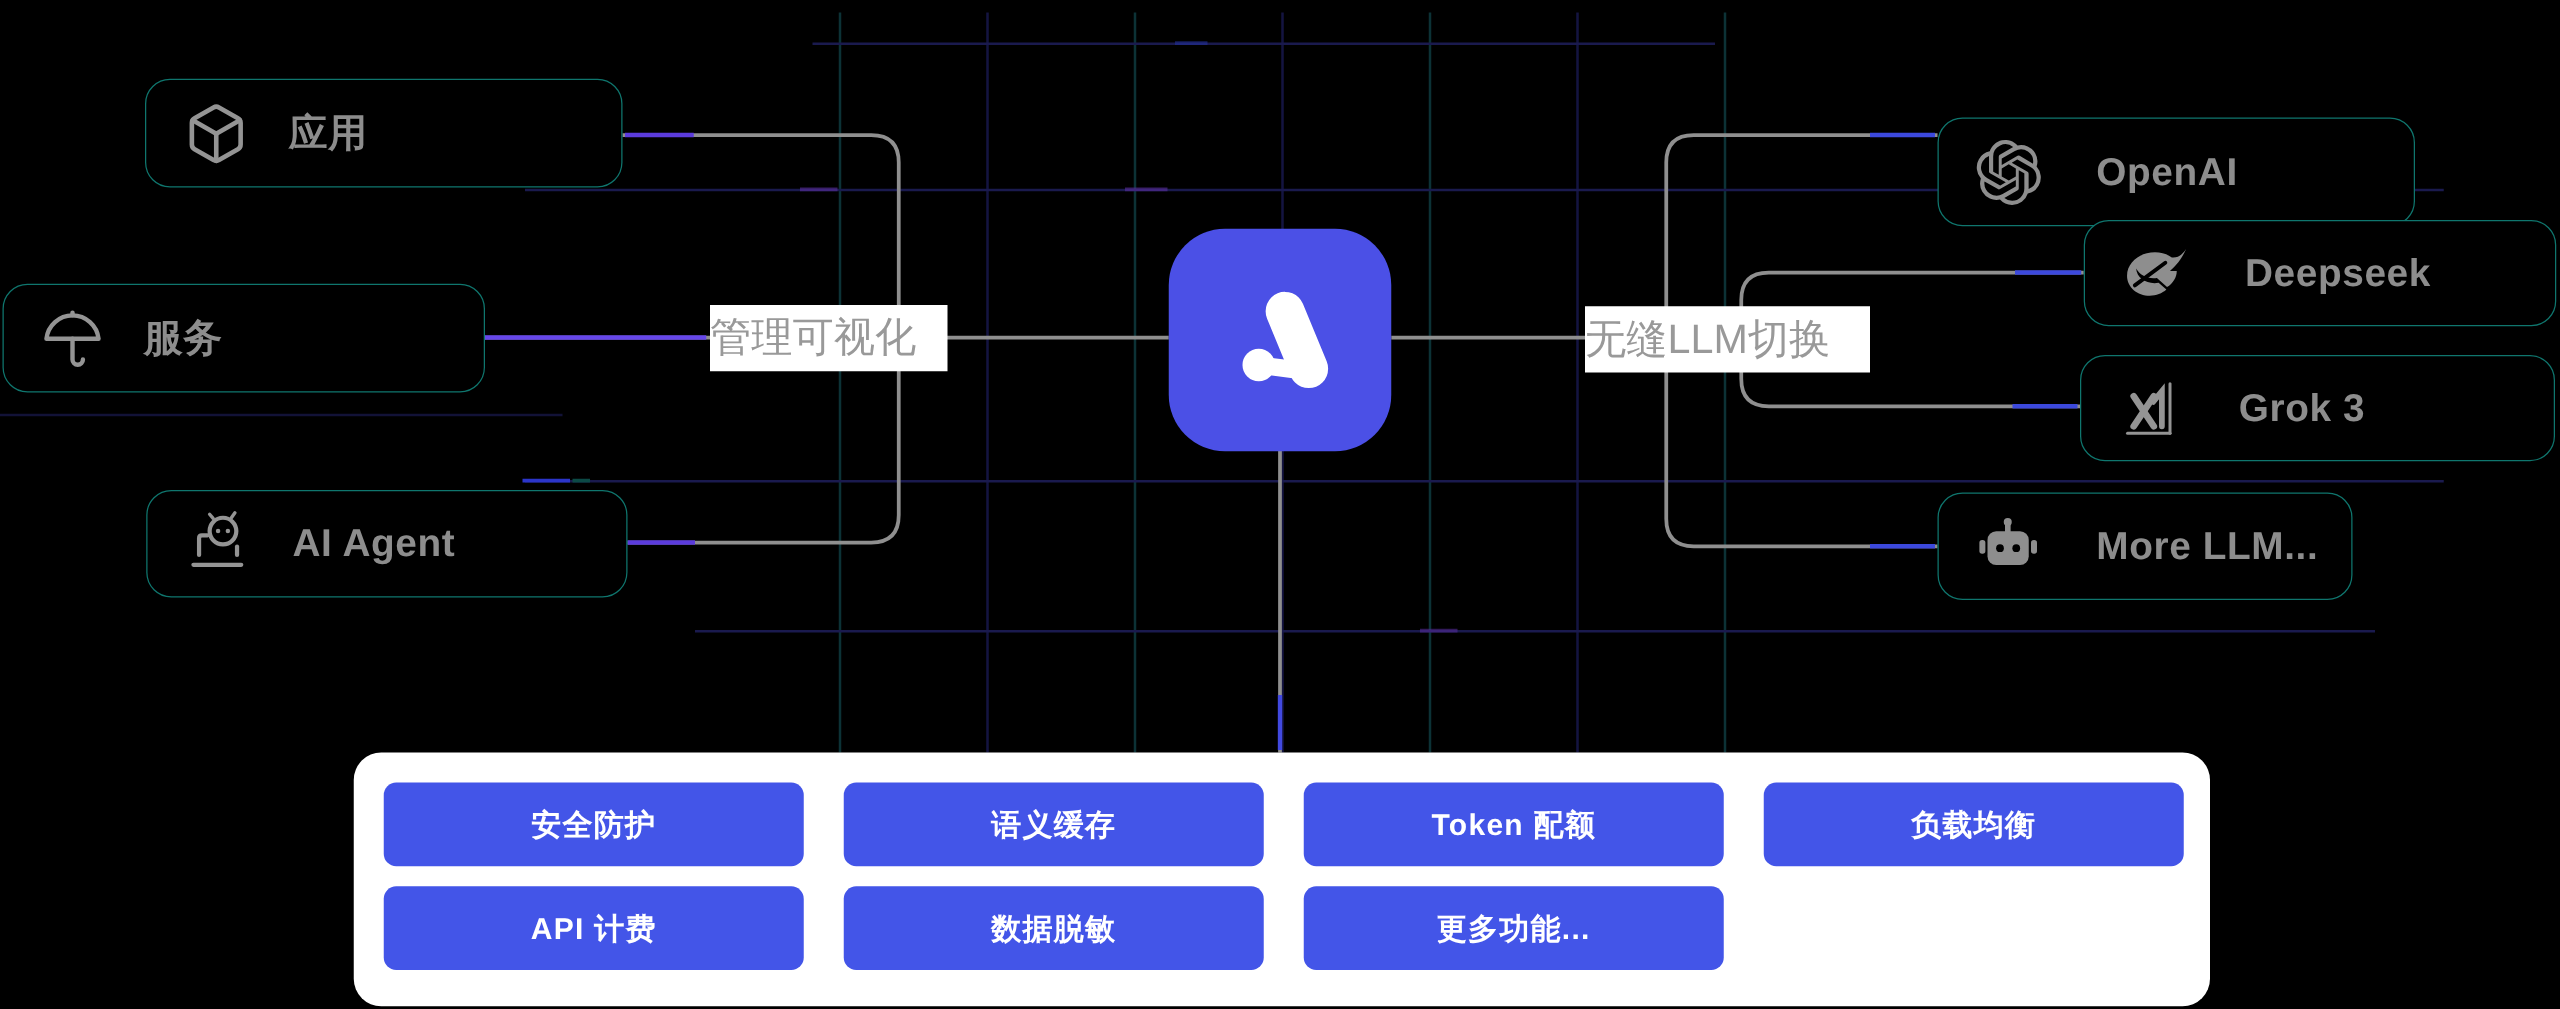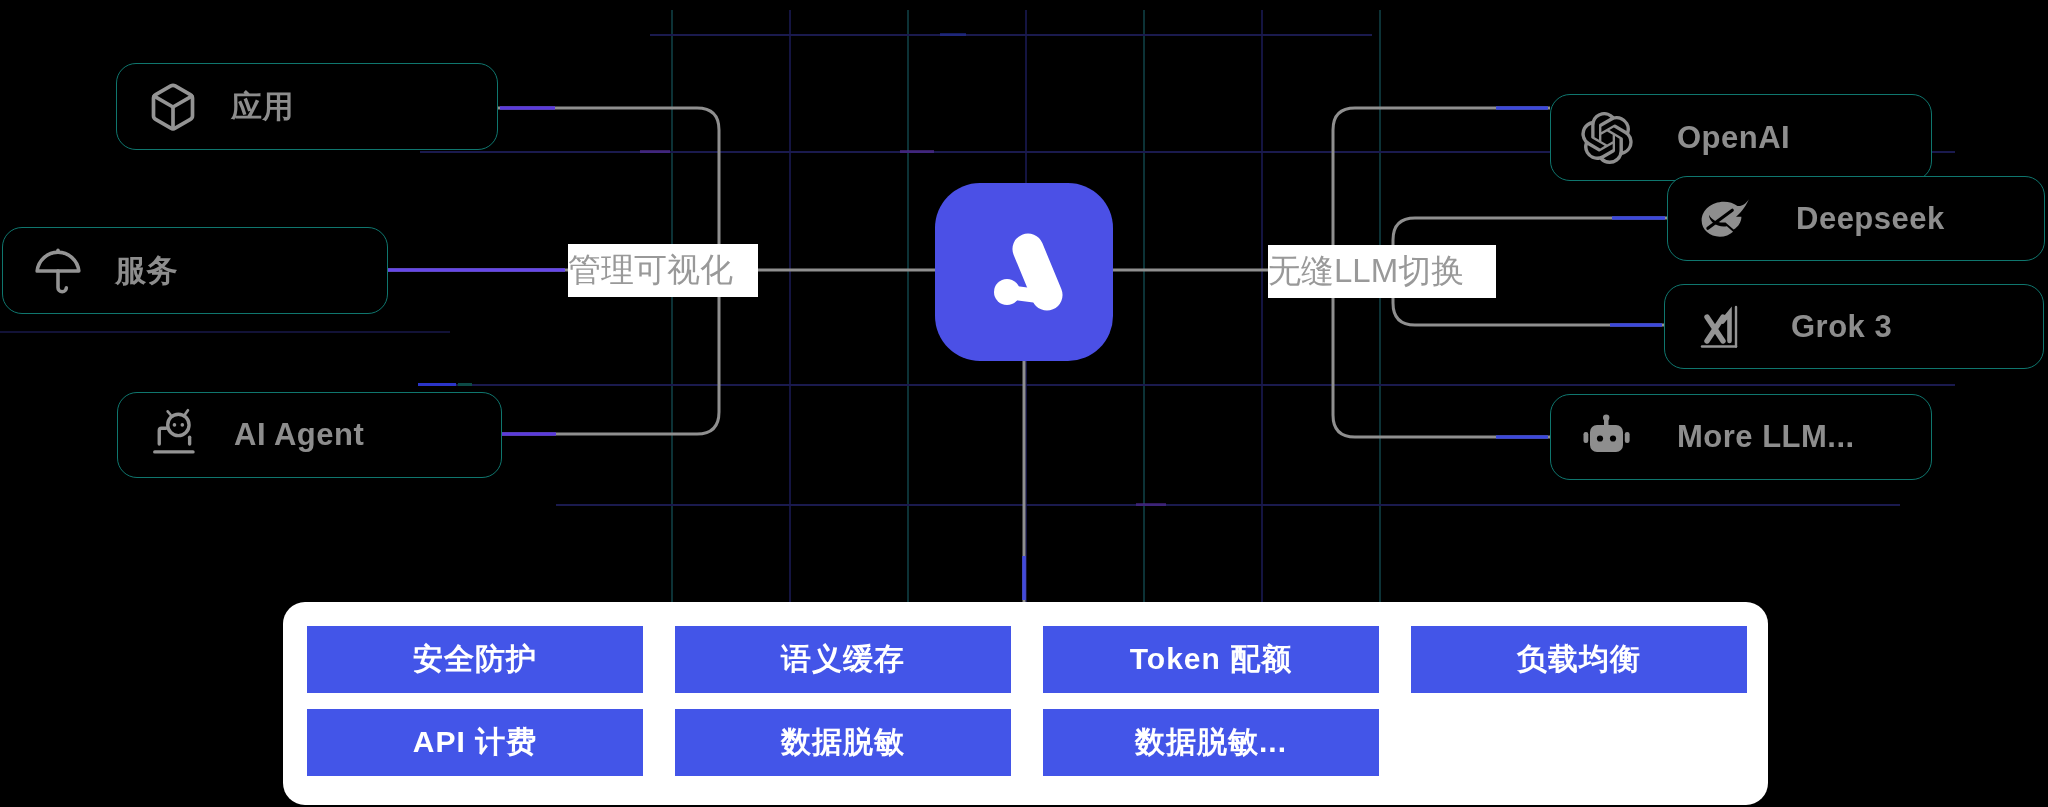--- a/index.html
+++ b/index.html
@@ -19,21 +19,21 @@
   
   .logo{position:absolute;left:935px;top:183px;width:178px;height:178px;background:#4b50e6;
         border-radius:45px;z-index:3;}
   
   .edge-label{position:absolute;background:#fff;color:#999;font-size:33px;font-weight:500;
               display:flex;align-items:center;justify-content:flex-start;z-index:4;white-space:nowrap;}
   
   .panel{position:absolute;left:283px;top:602px;width:1485px;height:203px;background:#fff;
          border-radius:22px;box-sizing:border-box;padding:24px 24px;display:grid;
          grid-template-columns:repeat(4,336px);grid-auto-rows:67px;gap:16px 32px;z-index:3;}
-  .fbtn{background:#4355e8;border-radius:0;color:#fff;font-size:30px;font-weight:700;
+  .fbtn{background:#4355e8;border-radius:10px;color:#fff;font-size:24px;font-weight:700;
         display:flex;align-items:center;justify-content:center;letter-spacing:1px;}
 </style>
 </head>
 <body>
 
 <div class="canvas">
 
   <div class="gv" style="left:671px;"></div>
   <div class="gv" style="left:789px;background:#17174c;"></div>
   <div class="gv" style="left:907px;"></div>
@@ -139,21 +139,21 @@
         <path d="M7 45.5 H41" stroke-width="2.4"></path>
         <path d="M41 45.5 V6" stroke-width="2.4"></path>
         <path d="M12 16 L28 40" stroke-width="5.4"></path>
         <path d="M28 16 L12 40" stroke-width="5.4"></path>
         <path d="M34.5 40 V12 L27.5 20.5" stroke-width="4.6"></path>
       </svg>
     </span>
     <span class="lbl">Grok 3</span>
   </div>
 
-  <div class="node" style="left:1550px;top:394px;width:382px;height:86px;gap:44px;">
+  <div class="node" style="left:1550px;top:394px;width:332px;height:86px;gap:44px;">
     <span class="icon">
       <svg width="52" height="48" viewBox="0 0 52 46">
         <g fill="#8e8e8e">
           <rect x="23" y="3" width="4.5" height="9"></rect>
           <circle cx="25.2" cy="3.6" r="3.2"></circle>
           <rect x="9" y="11" width="33" height="27" rx="7"></rect>
           <rect x="2.5" y="18" width="4.8" height="11" rx="2.2"></rect>
           <rect x="43.8" y="18" width="4.8" height="11" rx="2.2"></rect>
         </g>
         <circle cx="19" cy="24.5" r="3.1" fill="#000"></circle>
@@ -178,16 +178,16 @@
     <span>无缝LLM切换</span>
   </div>
 
   <div class="panel">
     <div class="fbtn">安全防护</div>
     <div class="fbtn">语义缓存</div>
     <div class="fbtn">Token 配额</div>
     <div class="fbtn">负载均衡</div>
     <div class="fbtn">API 计费</div>
     <div class="fbtn">数据脱敏</div>
-    <div class="fbtn">数据脱敏...</div>
+    <div class="fbtn">更多功能...</div>
   </div>
 
 </div>
 
 </body></html>

